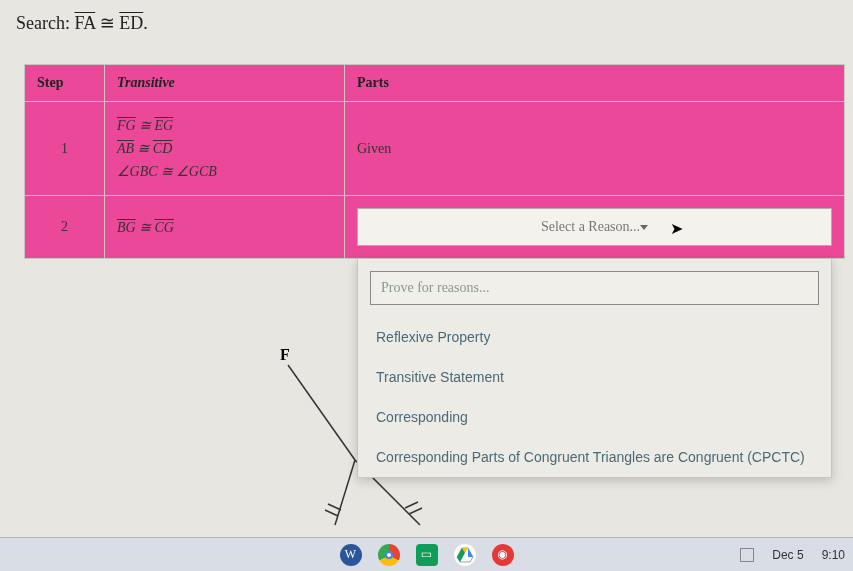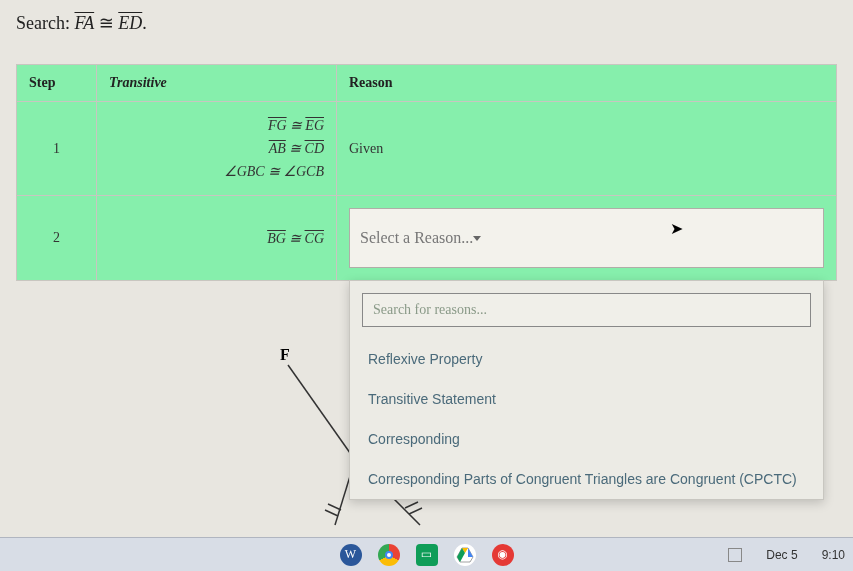--- a/index.html
+++ b/index.html
@@ -9,54 +9,54 @@
       width: 853px;
       height: 571px;
       overflow: hidden;
       position: relative;
     }
     .prove-header {
       padding: 12px 16px 30px 16px;
       font-size: 18px;
       color: #222;
     }
-    .overline { text-decoration: overline; font-style: italic; }
+    .overline { text-decoration: overline; }
     .proof-table {
-      margin: 0 16px;
+      margin: 0 24px;
       border-collapse: collapse;
       width: calc(100% - 32px);
-      background: #86efac;
+      background: #ec4899;
     }
     .proof-table th {
       text-align: left;
       padding: 10px 12px;
       font-size: 14px;
       font-weight: bold;
       border: 1px solid #c8c6c0;
       color: #222;
     }
     .proof-table td {
       padding: 12px 12px;
       border: 1px solid #c8c6c0;
       vertical-align: middle;
       font-size: 14px;
       color: #333;
     }
     .step-col { width: 80px; text-align: center; color: #555; font-size: 13px; }
-    .stmt-col { width: 240px; text-align: right; font-style: italic; }
+    .stmt-col { width: 240px; text-align: left; font-style: italic; }
     .stmt-line { padding: 3px 0; }
     .reason-cell { position: relative; }
     .reason-select {
       border: 1px solid #b0aea8;
       background: #f3f2ec;
-      padding: 20px 10px;
-      font-size: 16px;
+      padding: 10px 10px;
+      font-size: 14px;
       color: #777;
       display: flex;
-      justify-content: flex-start;
+      justify-content: center;
       align-items: center;
       cursor: pointer;
     }
     .caret {
       width: 0; height: 0;
       border-left: 4px solid transparent;
       border-right: 4px solid transparent;
       border-top: 5px solid #666;
     }
     .dropdown {
@@ -117,21 +117,21 @@
       align-items: center;
       justify-content: center;
       font-size: 12px;
       cursor: pointer;
     }
     .tray {
       position: absolute;
       right: 8px;
       display: flex;
       align-items: center;
-      gap: 24px;
+      gap: 18px;
       font-size: 12px;
       color: #333;
       font-family: Arial, sans-serif;
     }
     .tray-box { border: 1px solid #888; padding: 2px; width: 14px; height: 14px; }
     .cursor {
       position: absolute;
       top: 219px;
       left: 670px;
       font-size: 16px;
@@ -146,21 +146,21 @@
   <span>Search:</span>
   <span class="overline">FA</span> ≅
   <span class="overline">ED</span>.
 </div>
 
 <table class="proof-table">
   <thead>
     <tr>
       <th class="step-col">Step</th>
       <th class="stmt-col">Transitive</th>
-      <th>Reason</th>
+      <th>Parts</th>
     </tr>
   </thead>
   <tbody>
     <tr>
       <td class="step-col">1</td>
       <td class="stmt-col">
         <div class="stmt-line"><span class="overline">FG</span> <span>≅</span> <span class="overline">EG</span></div>
         <div class="stmt-line"><span class="overline">AB</span> <span>≅</span> <span class="overline">CD</span></div>
         <div class="stmt-line"><span>∠GBC</span> <span>≅</span> <span>∠GCB</span></div>
       </td>
@@ -170,21 +170,21 @@
       <td class="step-col">2</td>
       <td class="stmt-col">
         <div class="stmt-line"><span class="overline">BG</span> <span>≅</span> <span class="overline">CG</span></div>
       </td>
       <td class="reason-cell">
         <div class="reason-select">
           <span>Select a Reason...</span>
           <span class="caret"></span>
         </div>
         <div class="dropdown">
-          <div class="dropdown-search">Search for reasons...</div>
+          <div class="dropdown-search">Prove for reasons...</div>
           <div class="dropdown-item">Reflexive Property</div>
           <div class="dropdown-item">Transitive Statement</div>
           <div class="dropdown-item">Corresponding</div>
           <div class="dropdown-item">Corresponding Parts of Congruent Triangles are Congruent (CPCTC)</div>
         </div>
       </td>
     </tr>
   </tbody>
 </table>
 

